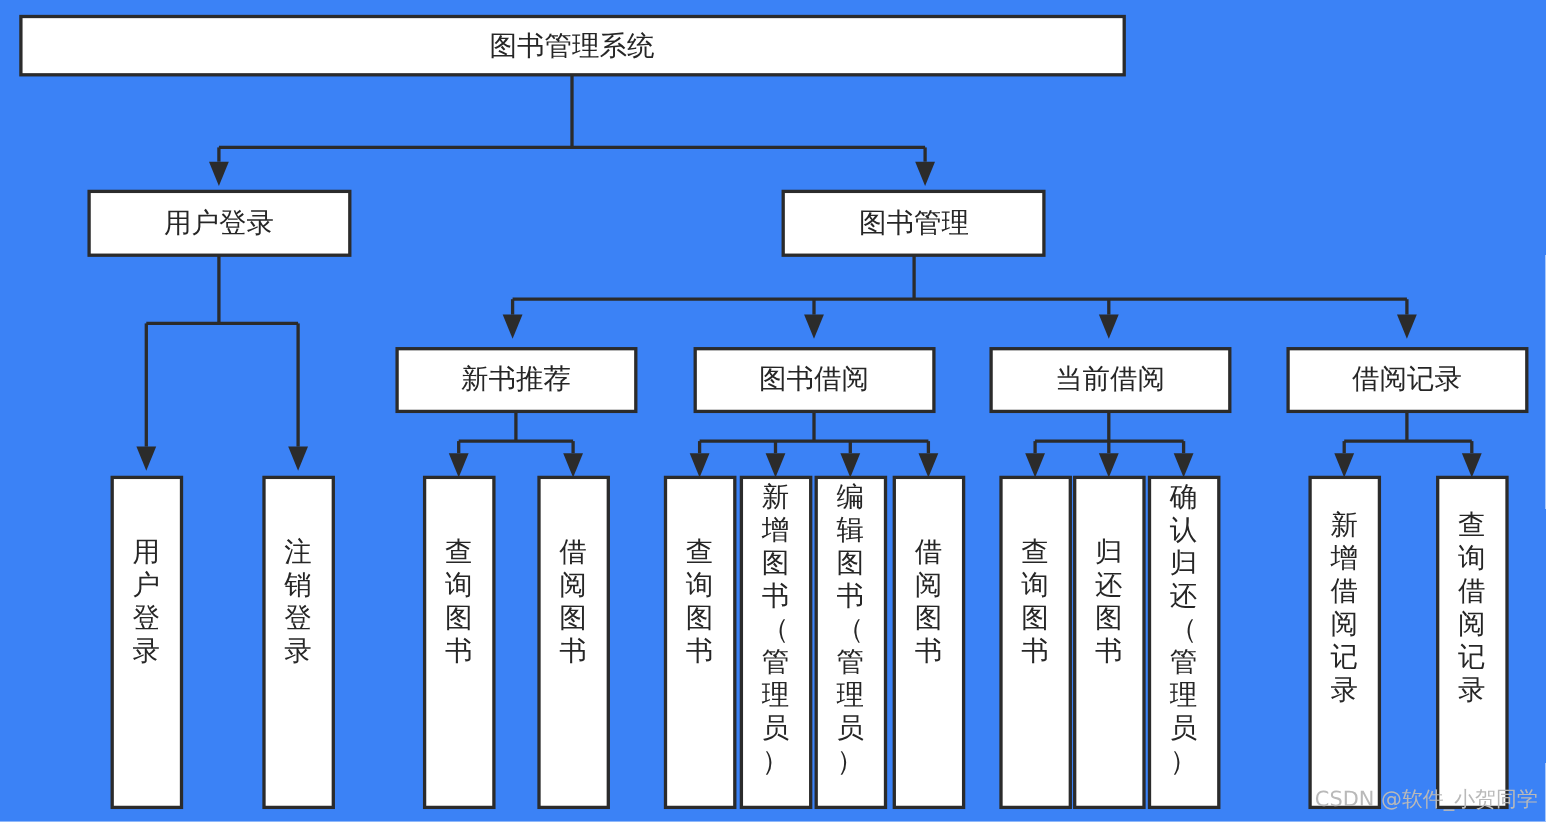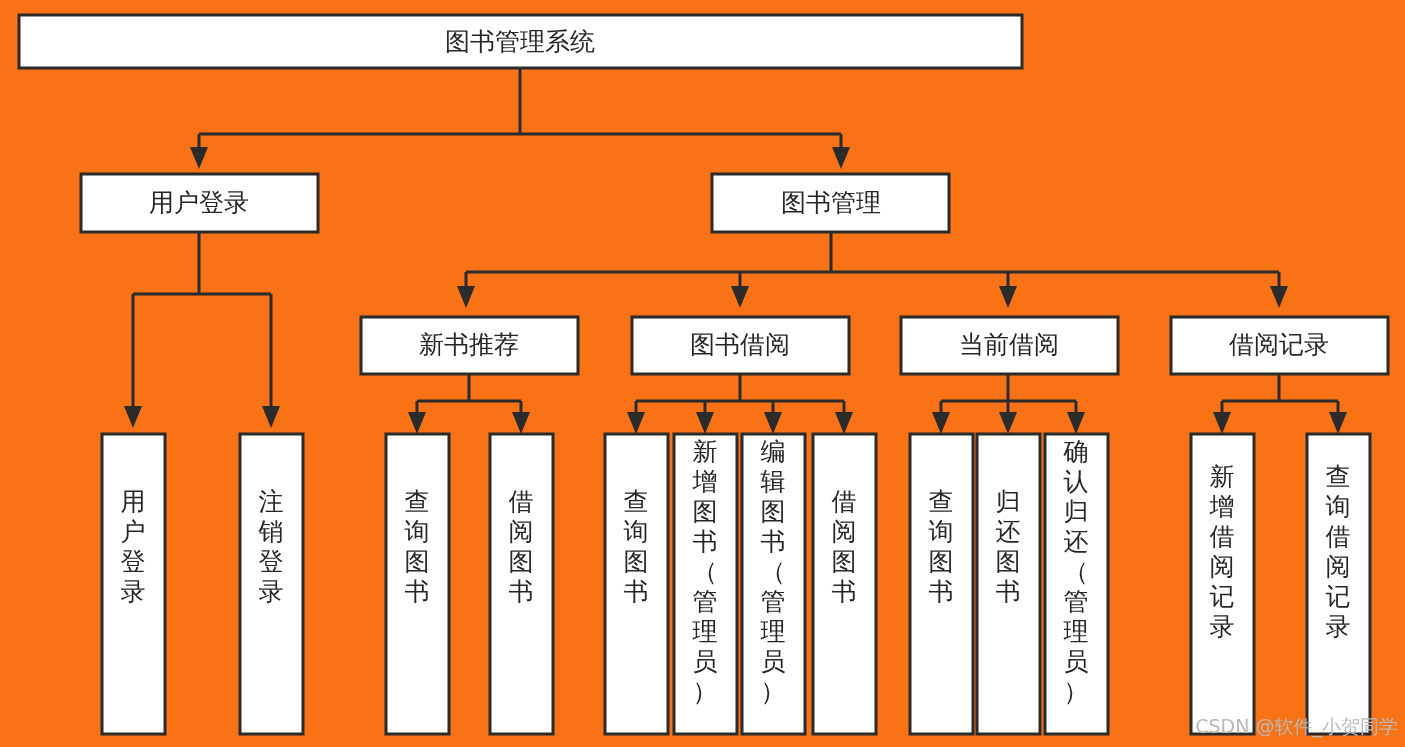--- a/index.html
+++ b/index.html
@@ -8,21 +8,21 @@
     padding: 0;
     background: #ffffff;
   }
   body {
     font-family: "DejaVu Sans", "Liberation Sans", sans-serif;
   }
   #diagram-root {
     position: relative;
     width: 1405px;
     height: 747px;
-    background: #f97316;
+    background: #3b82f6;
     overflow: hidden;
   }
   svg.diagram-canvas {
     position: absolute;
     left: 0;
     top: 0;
     width: 1405px;
     height: 747px;
     display: block;
   }

